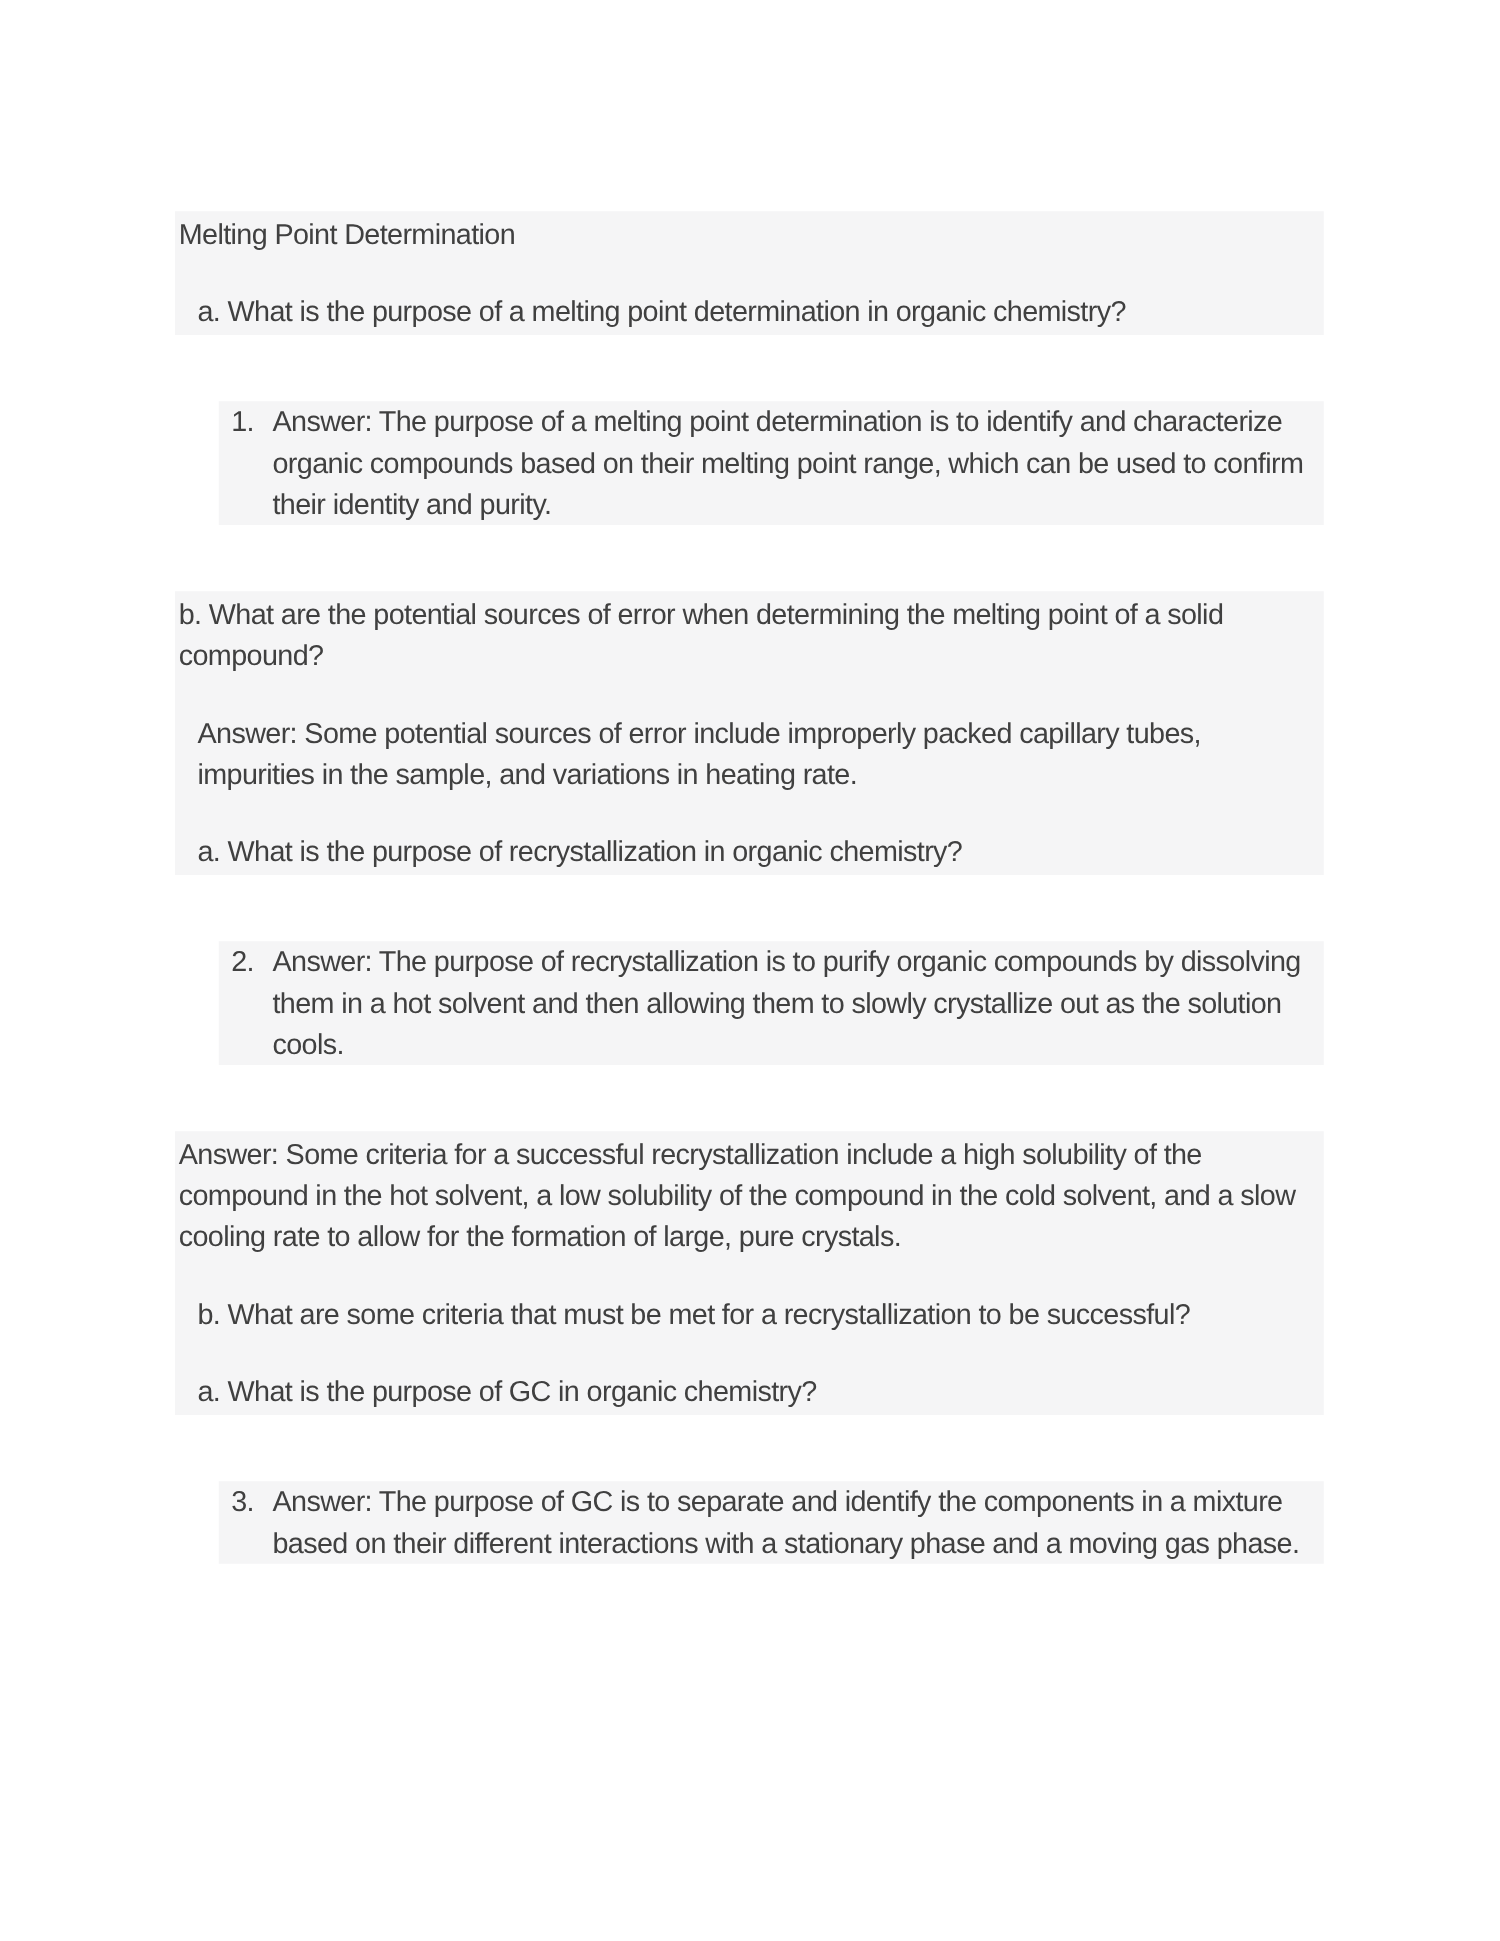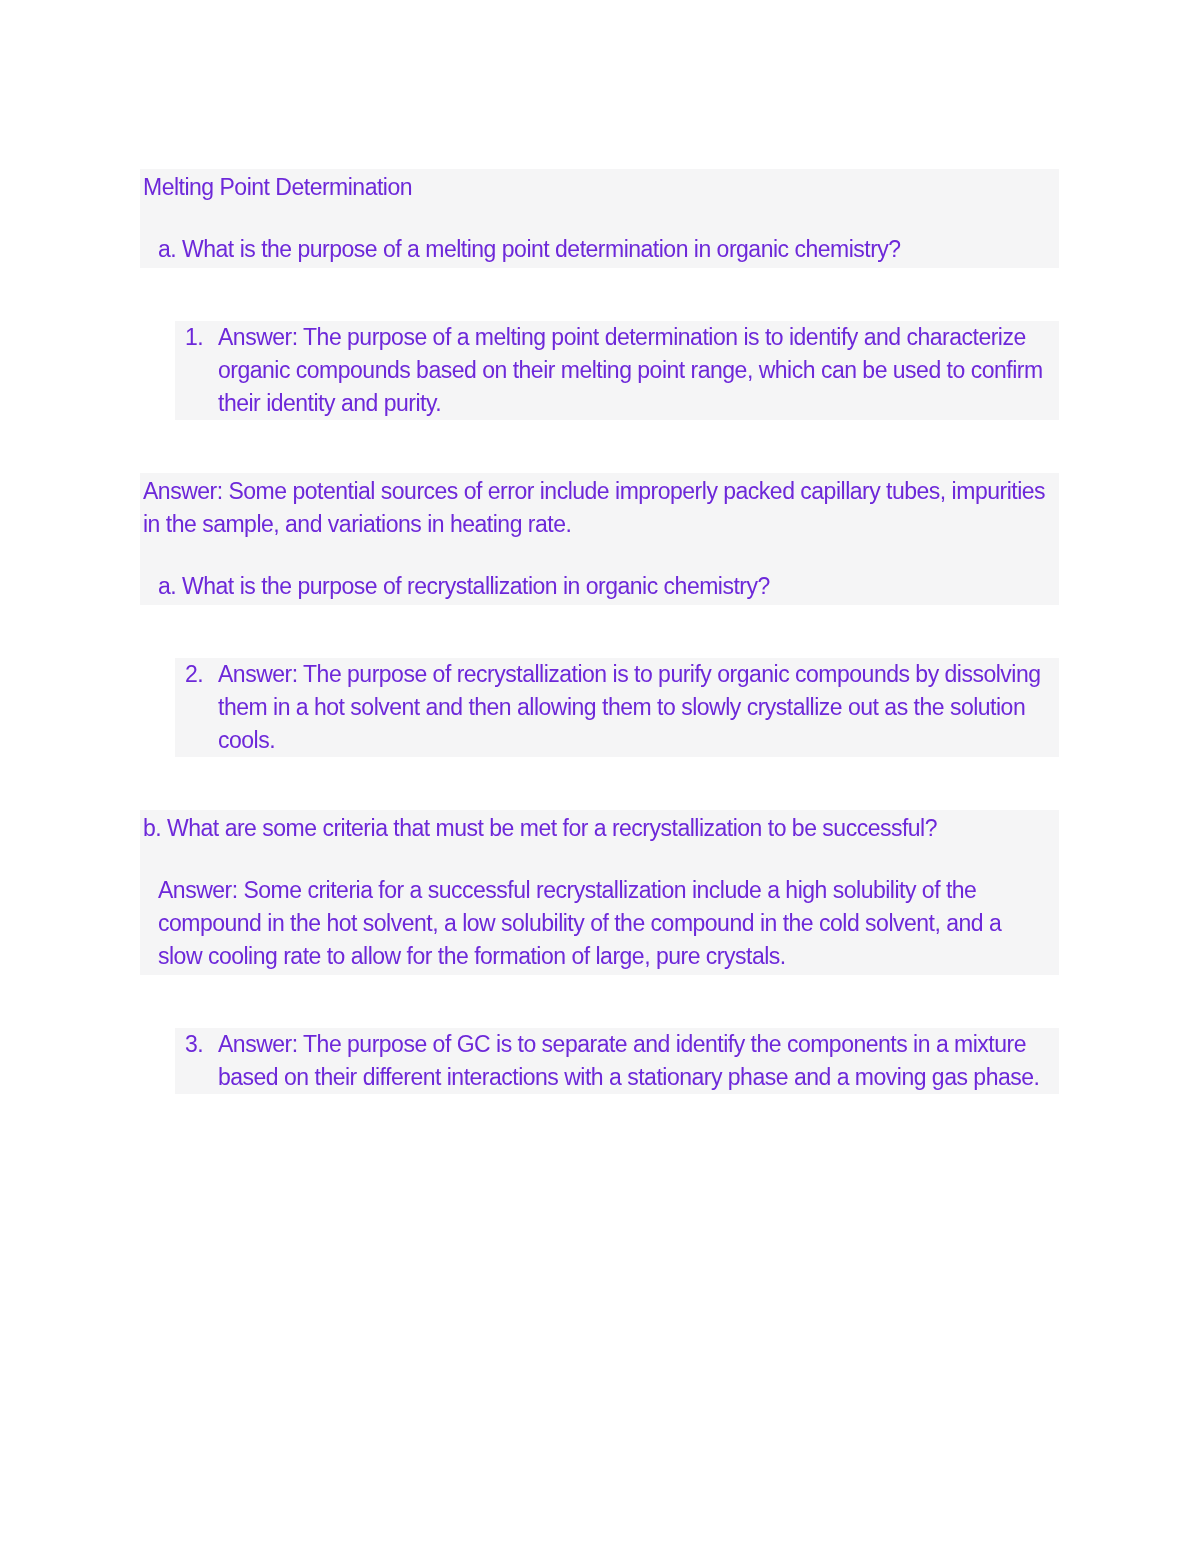--- a/index.html
+++ b/index.html
@@ -7,21 +7,21 @@
     padding: 0;
     background: #ffffff;
   }
   .page {
     position: relative;
     width: 1200px;
     height: 1391px;
     background: #ffffff;
     overflow: hidden;
     font-family: "Liberation Sans", "DejaVu Sans", sans-serif;
-    color: #6d28d9;
+    color: #404040;
     font-size: 23px;
     letter-spacing: -0.5px;
     line-height: 33px;
     box-sizing: border-box;
     padding-top: 169px;
     padding-left: 140px;
   }
   .content {
     width: 919px;
   }
@@ -69,32 +69,34 @@
       <p>Melting Point Determination</p>
       <p>a. What is the purpose of a melting point determination in organic chemistry?</p>
     </section>
 
     <section class="block a-block">
       <span class="a-num">1.</span>
       <p class="a-text">Answer: The purpose of a melting point determination is to identify and characterize organic compounds based on their melting point range, which can be used to confirm their identity and purity.</p>
     </section>
 
     <section class="block q-block">
+      <p>b. What are the potential sources of error when determining the melting point of a solid compound?</p>
       <p>Answer: Some potential sources of error include improperly packed capillary tubes, impurities in the sample, and variations in heating rate.</p>
       <p>a. What is the purpose of recrystallization in organic chemistry?</p>
     </section>
 
     <section class="block a-block">
       <span class="a-num">2.</span>
       <p class="a-text">Answer: The purpose of recrystallization is to purify organic compounds by dissolving them in a hot solvent and then allowing them to slowly crystallize out as the solution cools.</p>
     </section>
 
     <section class="block q-block">
+      <p>Answer: Some criteria for a successful recrystallization include a high solubility of the compound in the hot solvent, a low solubility of the compound in the cold solvent, and a slow cooling rate to allow for the formation of large, pure crystals.</p>
       <p>b. What are some criteria that must be met for a recrystallization to be successful?</p>
-      <p>Answer: Some criteria for a successful recrystallization include a high solubility of the compound in the hot solvent, a low solubility of the compound in the cold solvent, and a slow cooling rate to allow for the formation of large, pure crystals.</p>
+      <p>a. What is the purpose of GC in organic chemistry?</p>
     </section>
 
     <section class="block a-block">
       <span class="a-num">3.</span>
       <p class="a-text">Answer: The purpose of GC is to separate and identify the components in a mixture based on their different interactions with a stationary phase and a moving gas phase.</p>
     </section>
 
   </div>
 </div>
 

